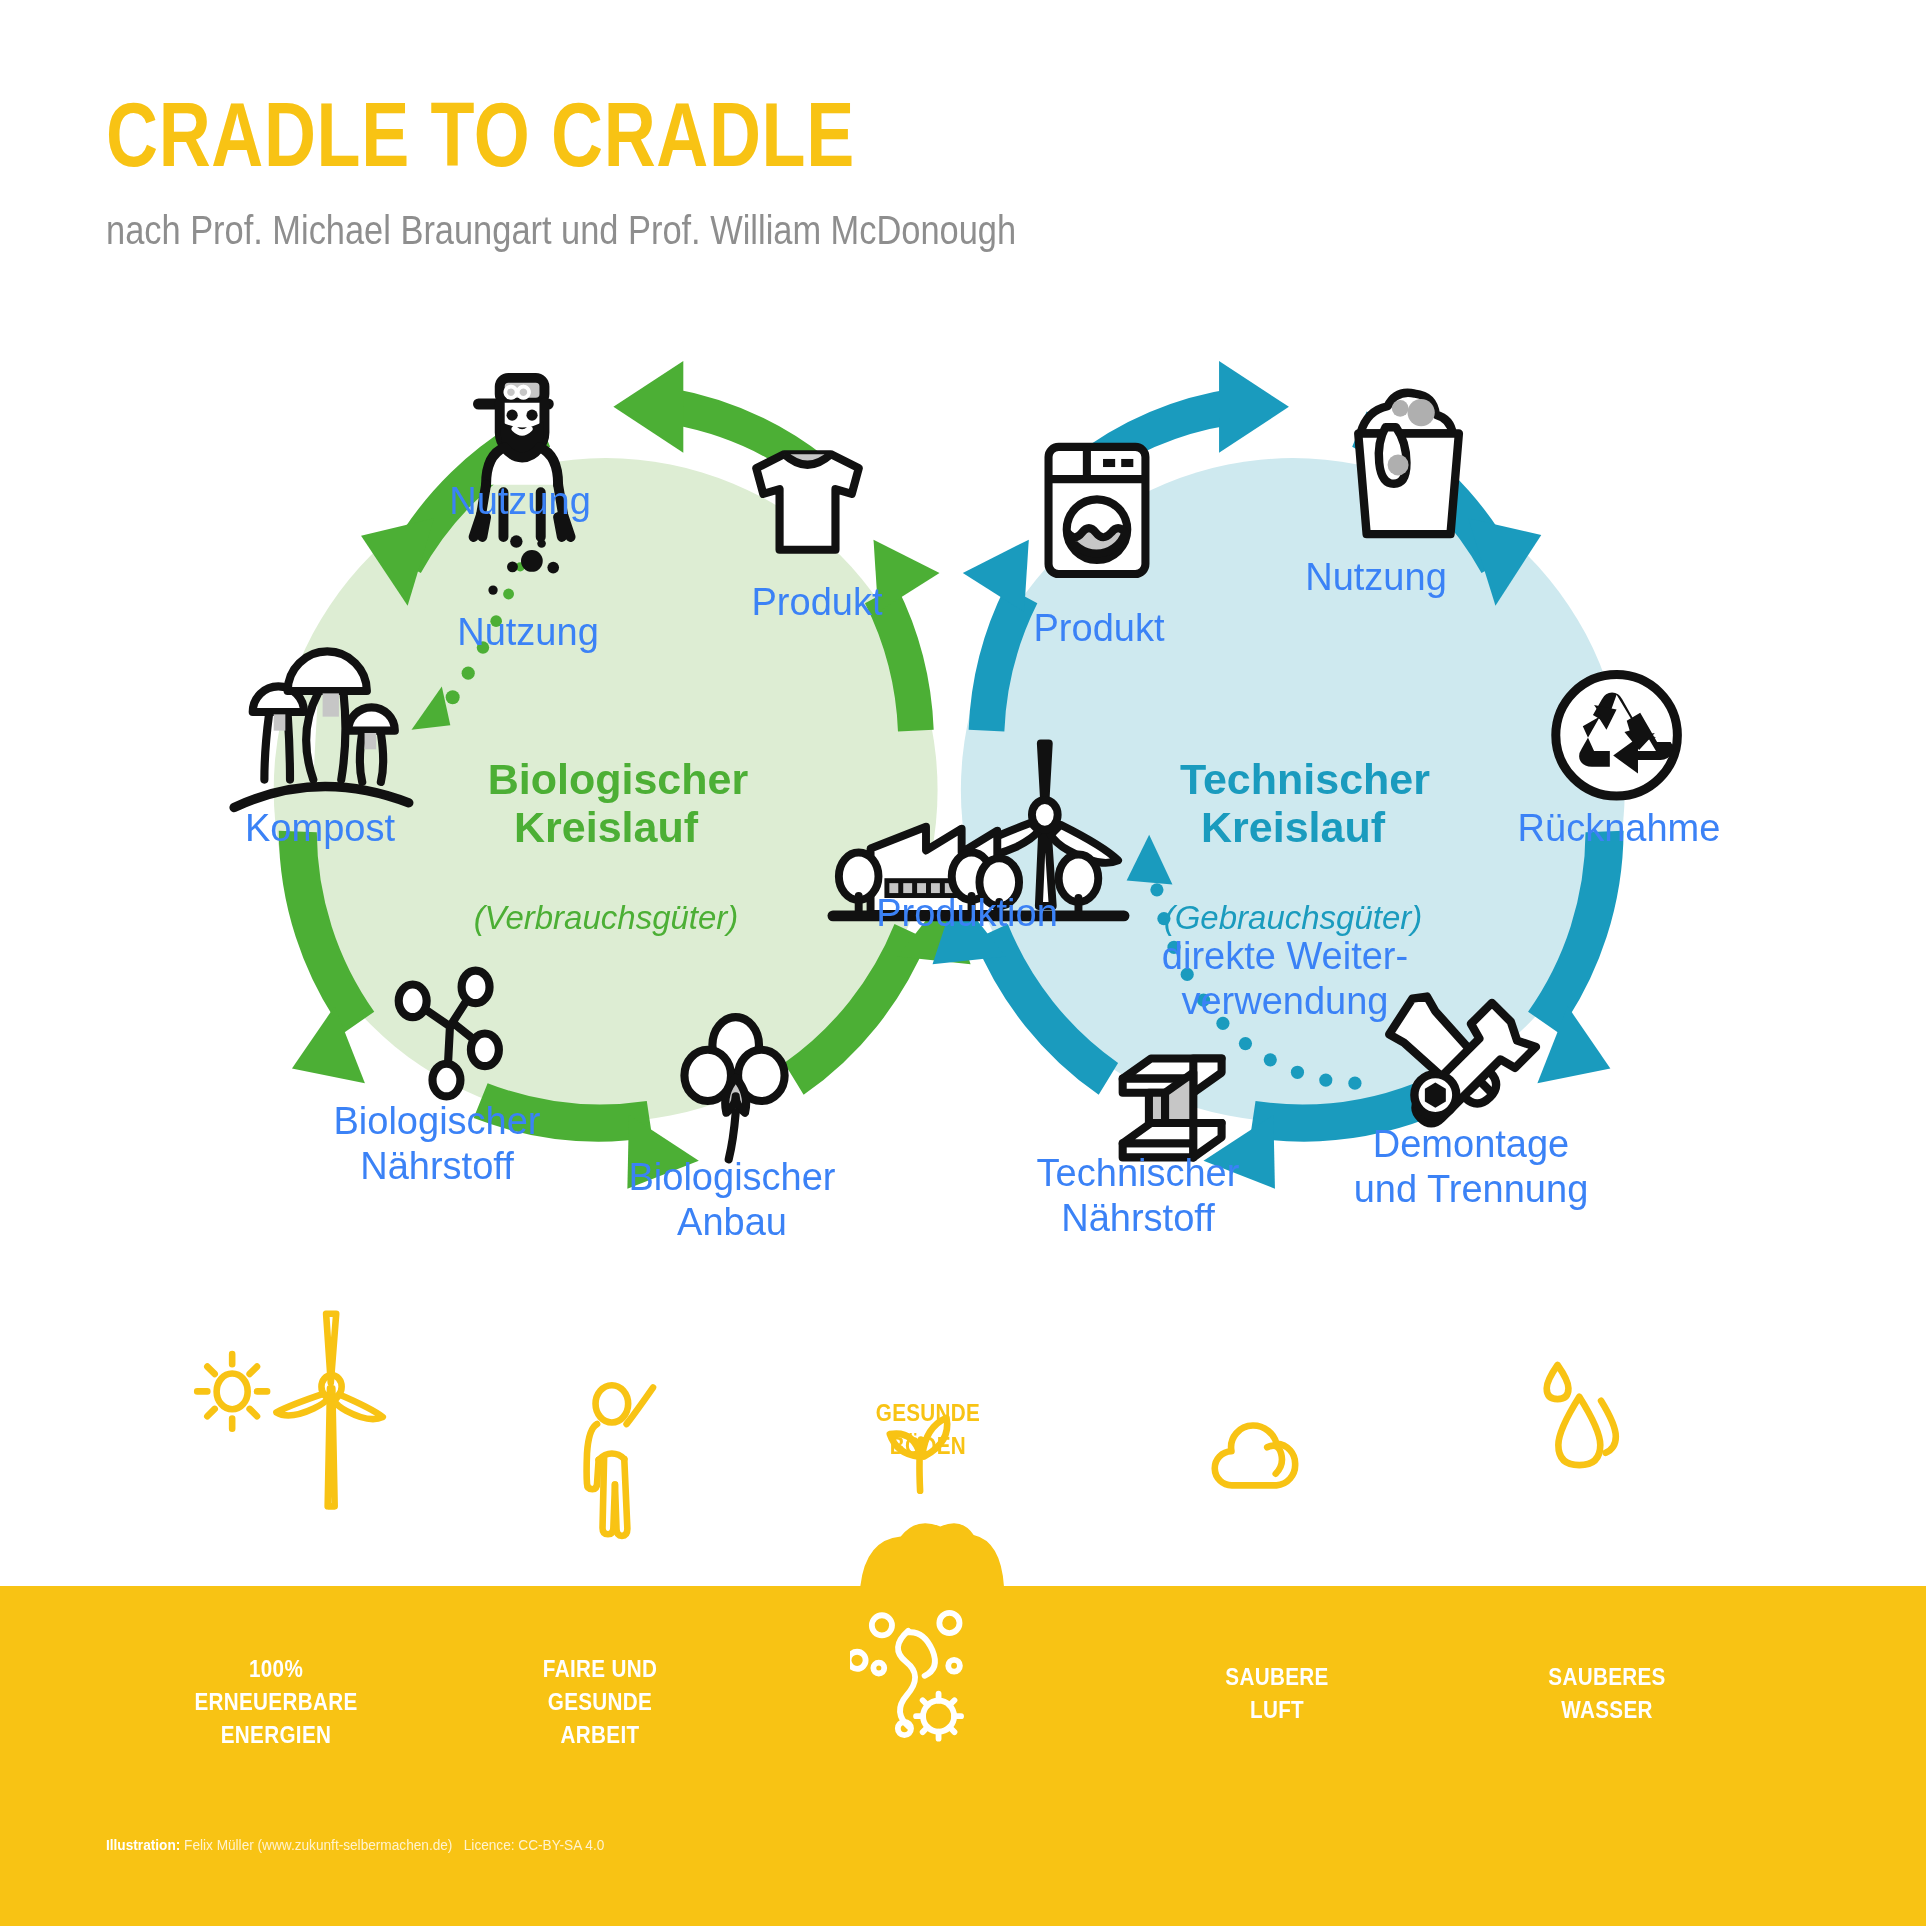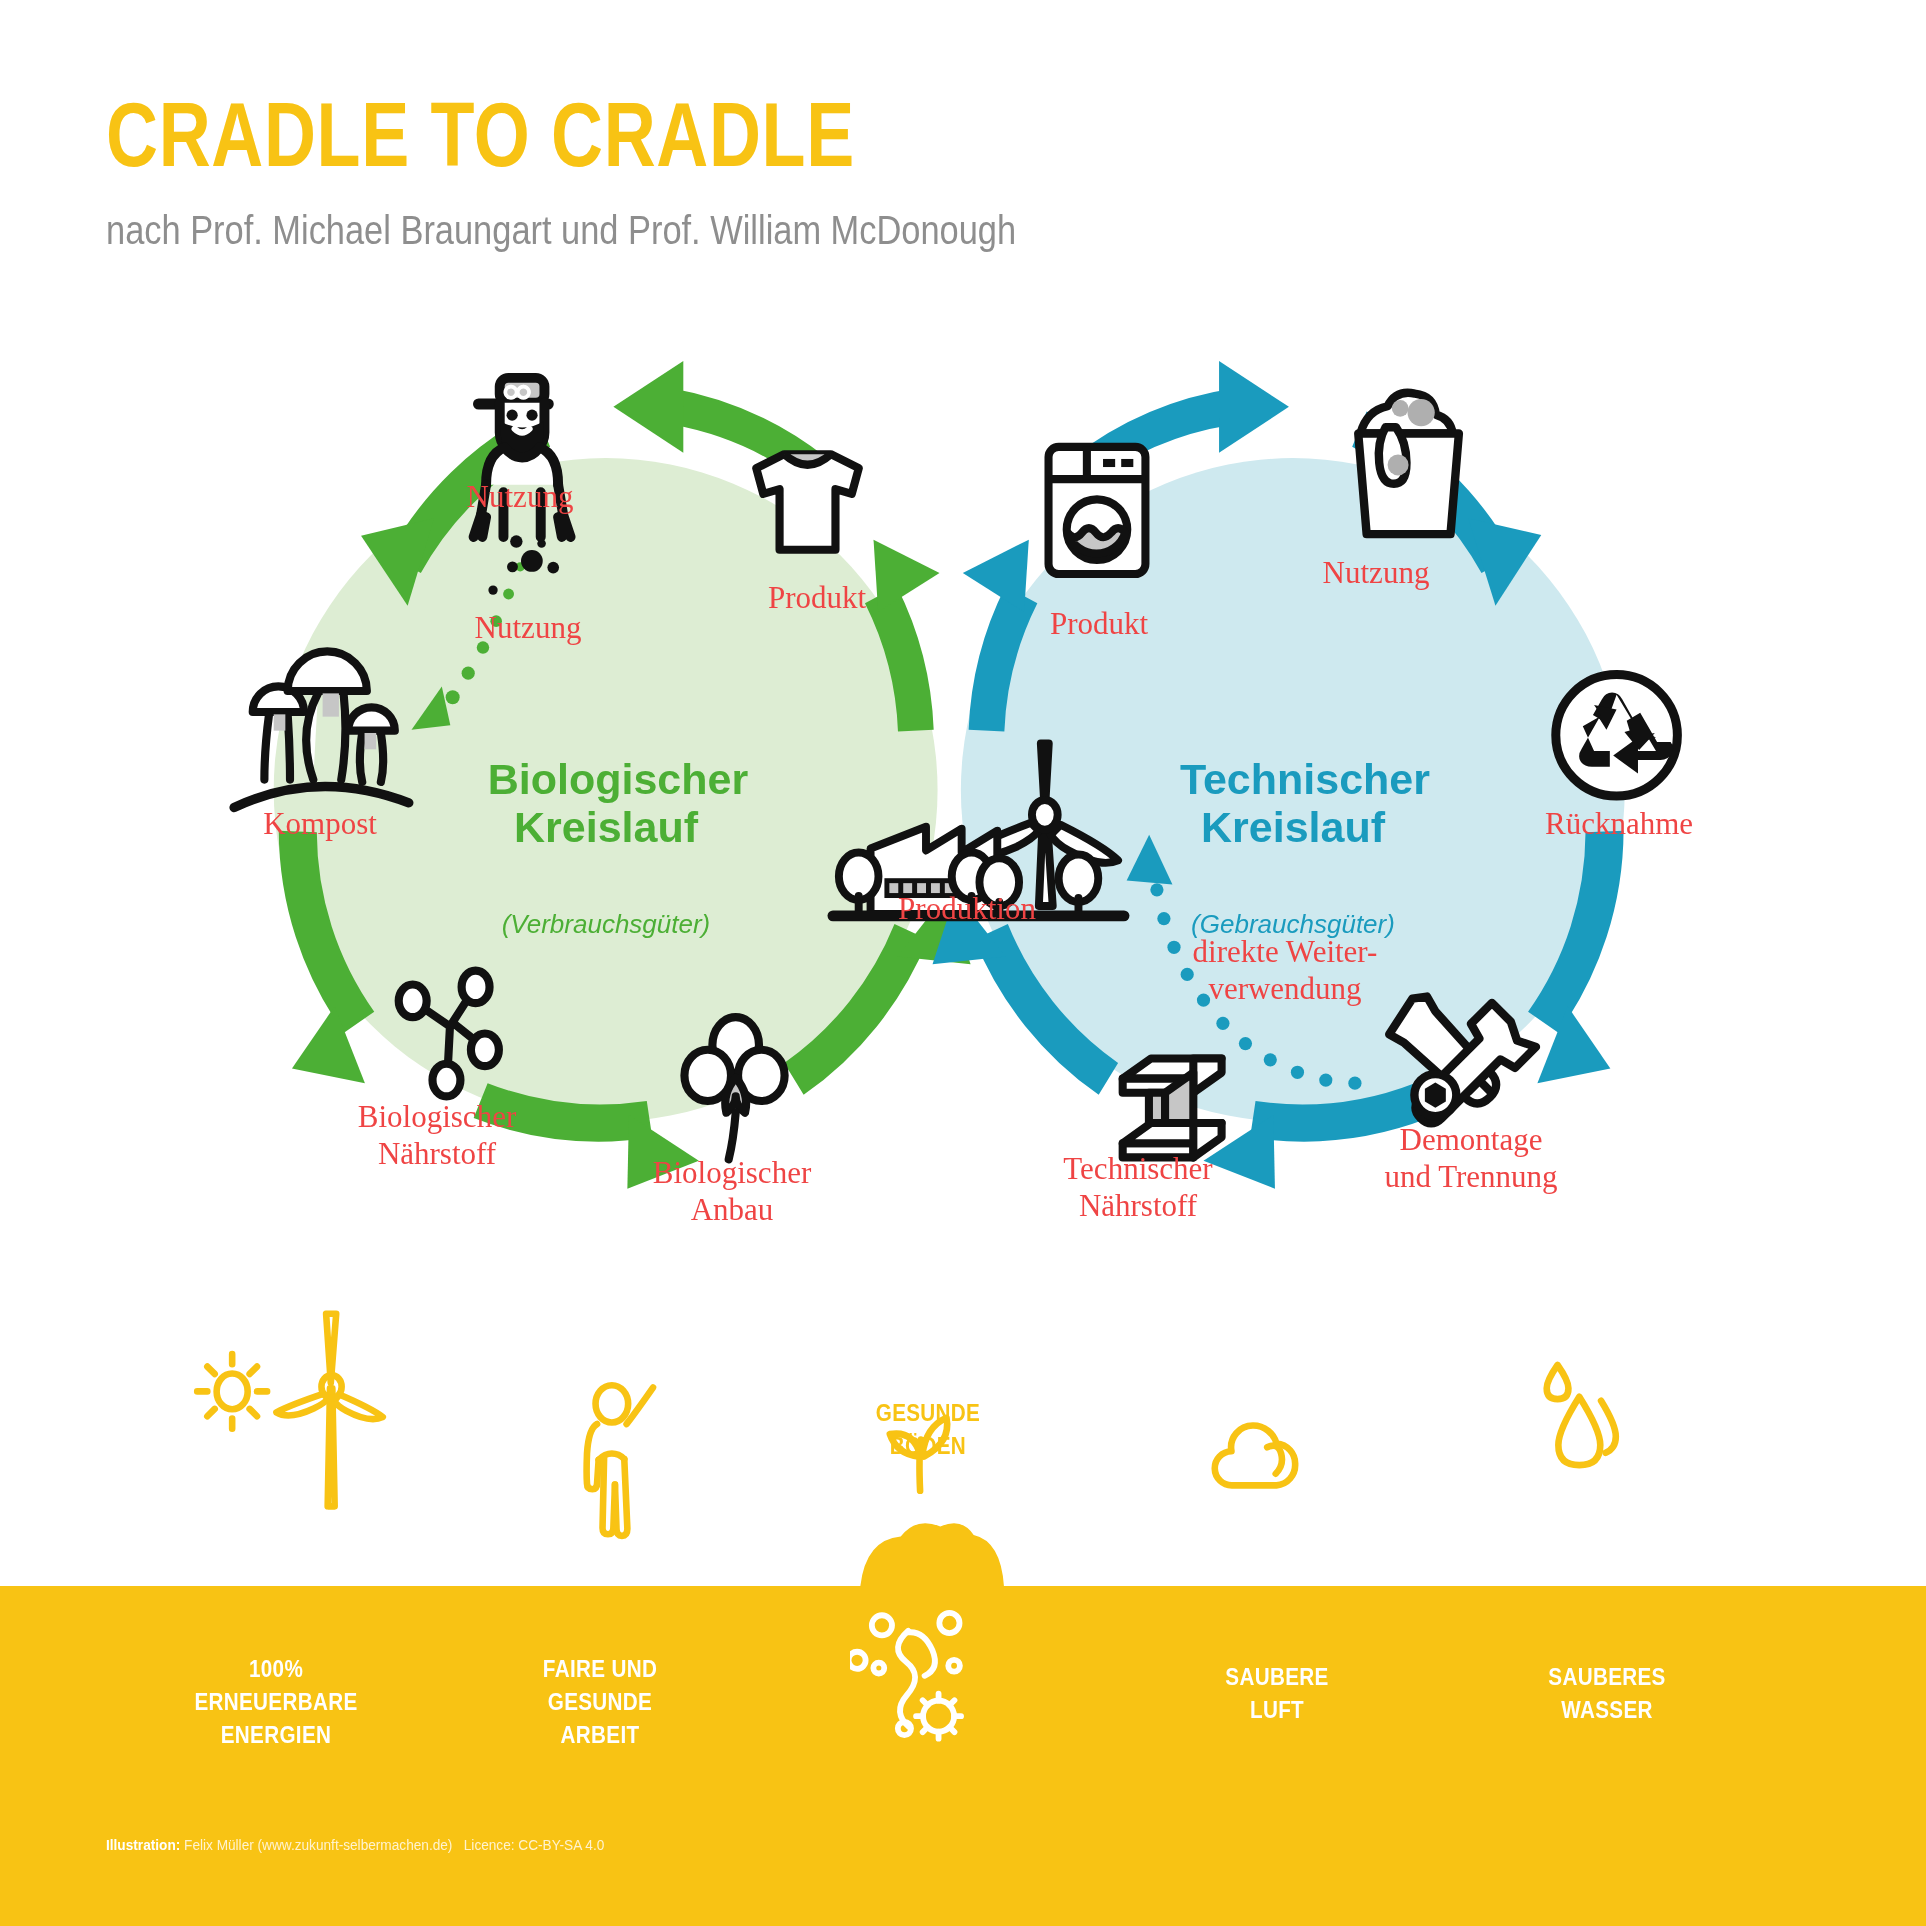--- a/index.html
+++ b/index.html
@@ -18,27 +18,27 @@
     position:absolute;left:106px;top:210px;
     font-size:40px;line-height:1;color:#8E8E8E;
     transform:scaleX(.86);transform-origin:left top;
     white-space:nowrap;
   }
 
   
   #stage{position:absolute;left:0;top:0;width:1926px;height:1926px;}
 
   
-  .lbl{position:absolute;color:#ef4444;font-size:31px;line-height:1.18;
+  .lbl{position:absolute;color:#3b82f6;font-size:38px;line-height:1.18;
        text-align:center;white-space:pre;transform:translateX(-50%);
-       transform-origin:center top;font-family:Liberation Serif, serif;}
+       transform-origin:center top;}
   .ctitle{position:absolute;text-align:center;transform:translateX(-50%);
           font-weight:bold;line-height:1.12;white-space:pre;}
   .ctitle .sub{display:block;font-weight:normal;font-style:italic;
-               font-size:26px;margin-top:10px;}
+               font-size:33px;margin-top:0;}
 
   
   #band{position:absolute;left:0;top:1586px;width:1926px;height:340px;
         background:#F8C314;}
   .bl{position:absolute;color:#fff;font-weight:bold;font-size:24px;
       line-height:1.38;text-align:center;letter-spacing:0.4px;
       transform:translateX(-50%) scaleX(.86);transform-origin:center top;
       white-space:pre;}
   #credit{position:absolute;left:106px;top:1836px;font-size:15.5px;
           color:#FFF3CF;white-space:pre;

